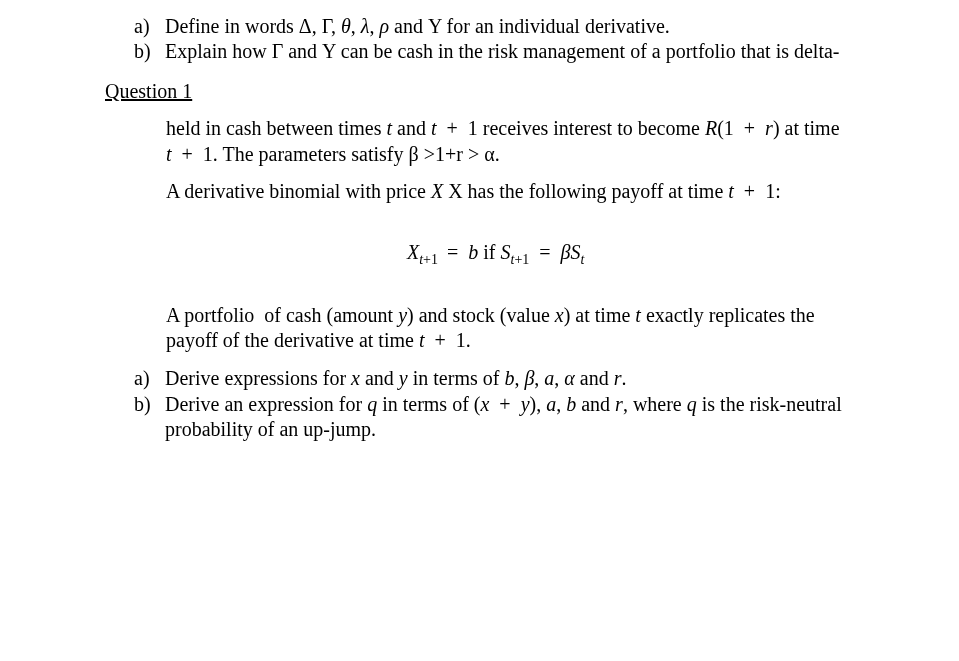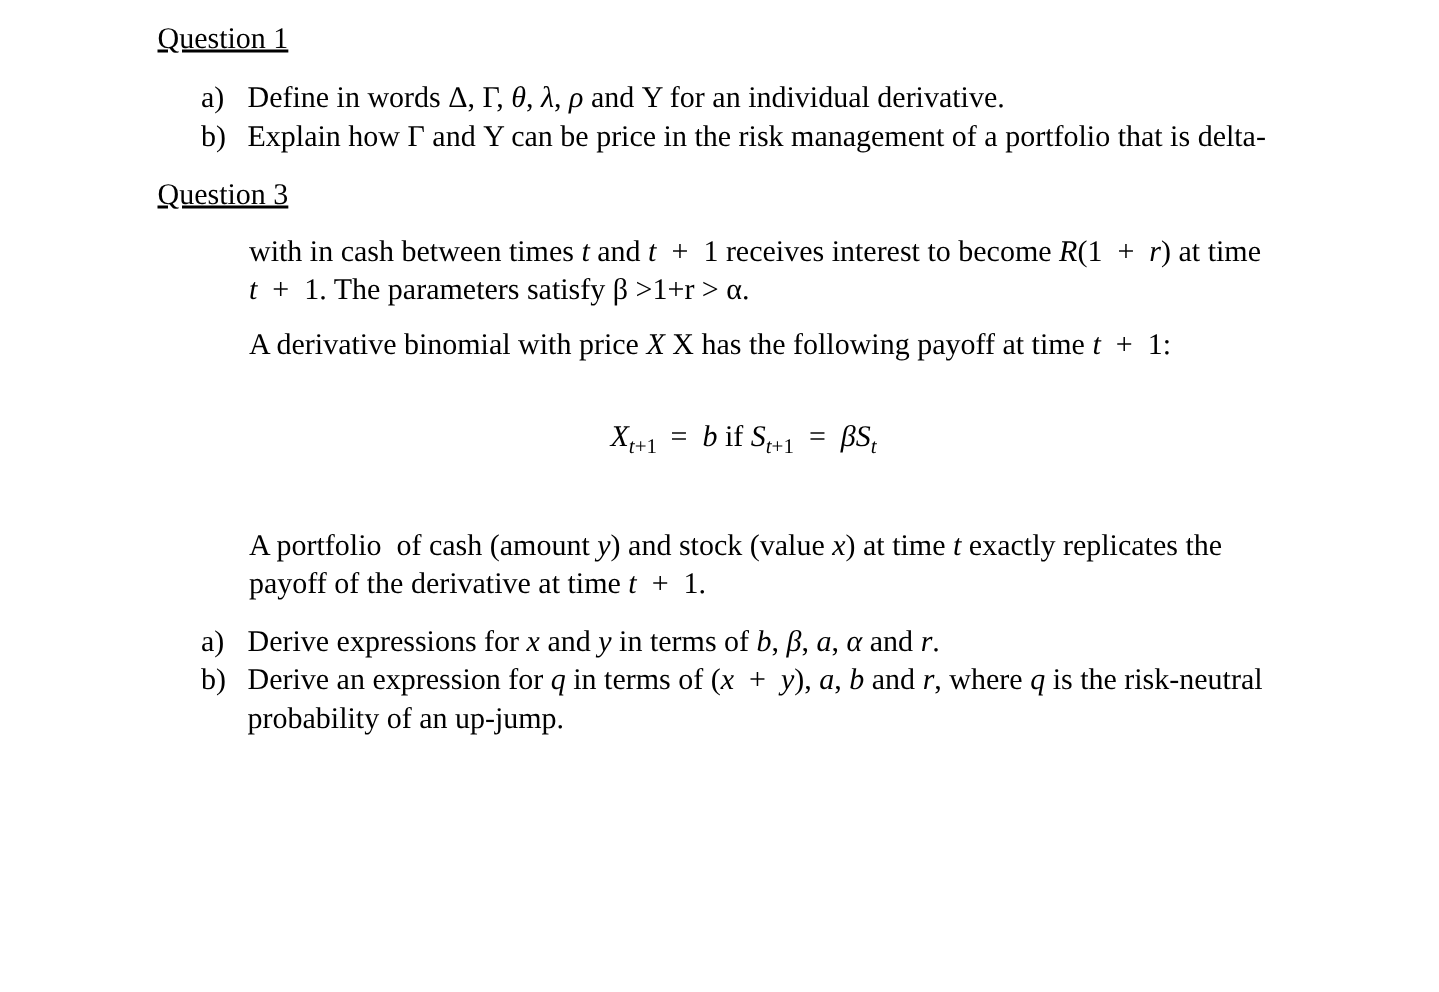--- a/index.html
+++ b/index.html
@@ -39,21 +39,21 @@
     flex: 0 0 31px;
   }
   .itext {
     flex: 1 1 auto;
   }
   .para {
     margin-left: 166px;
   }
   .mt-intro { margin-top: 12px; }
   .mt-payoff { margin-top: 12px; }
-  .mt-portfolio { margin-top: 15px; }
+  .mt-portfolio { margin-top: 5px; }
   .eq-block {
     margin-left: 349px;
     margin-top: 10px;
   }
   .eq-row2 {
     margin-top: 16px;
   }
   .eq-lhs {
     display: inline-block;
     width: 40px;
@@ -68,41 +68,40 @@
     vertical-align: -5px;
     white-space: pre-wrap;
   }
   .r-is { font-style: italic; }
 </style>
 </head>
 <body style="background: rgb(255, 255, 255); color: rgb(0, 0, 0);">
 
 <div class="doc">
 
-  <div class="line q-title mt-title">Question 1</div>
 
   <div class="list">
     <div class="item">
       <span class="marker line">a)</span>
       <div class="itext">
         <div class="line"><span class="r-n">Define in words Δ, Γ, </span><span class="r-i">θ</span><span class="r-n">, </span><span class="r-i">λ</span><span class="r-n">, </span><span class="r-i">ρ</span><span class="r-n"> and Υ for an individual derivative.</span></div>
       </div>
     </div>
     <div class="item">
       <span class="marker line">b)</span>
       <div class="itext">
-        <div class="line"><span class="r-n">Explain how Γ and Υ can be price in the risk management of a portfolio that is delta-</span></div>
+        <div class="line"><span class="r-n">Explain how Γ and Υ can be cash in the risk management of a portfolio that is delta-</span></div>
       </div>
     </div>
   </div>
 
-  <div class="line q-title mt-title">Question 3</div>
+  <div class="line q-title mt-title">Question 1</div>
 
   <div class="para mt-intro">
-    <div class="line"><span class="r-n">with in cash between times </span><span class="r-i">t</span><span class="r-n"> and </span><span class="r-i">t</span><span class="r-n">  +  1 receives interest to become </span><span class="r-i">R</span><span class="r-n">(1  +  </span><span class="r-i">r</span><span class="r-n">) at time</span></div>
+    <div class="line"><span class="r-n">held in cash between times </span><span class="r-i">t</span><span class="r-n"> and </span><span class="r-i">t</span><span class="r-n">  +  1 receives interest to become </span><span class="r-i">R</span><span class="r-n">(1  +  </span><span class="r-i">r</span><span class="r-n">) at time</span></div>
     <div class="line"><span class="r-i">t</span><span class="r-n">  +  1. The parameters satisfy β &gt;1+r &gt; α.</span></div>
   </div>
 
   <div class="para mt-payoff">
     <div class="line"><span class="r-n">A derivative binomial with price </span><span class="r-i">X</span><span class="r-n"> X has the following payoff at time </span><span class="r-i">t</span><span class="r-n">  +  1:</span></div>
   </div>
 
   <div class="eq-block">
     <div class="line">
       <span class="eq-lhs"><span class="r-i">X</span><span class="r-is">t</span><span class="r-s">+1</span></span><span><span class="r-n">=  </span><span class="r-i">b</span><span class="r-n"> if </span><span class="r-i">S</span><span class="r-is">t</span><span class="r-s">+1</span><span class="r-n">  =  </span><span class="r-i">βS</span><span class="r-is">t</span></span>

